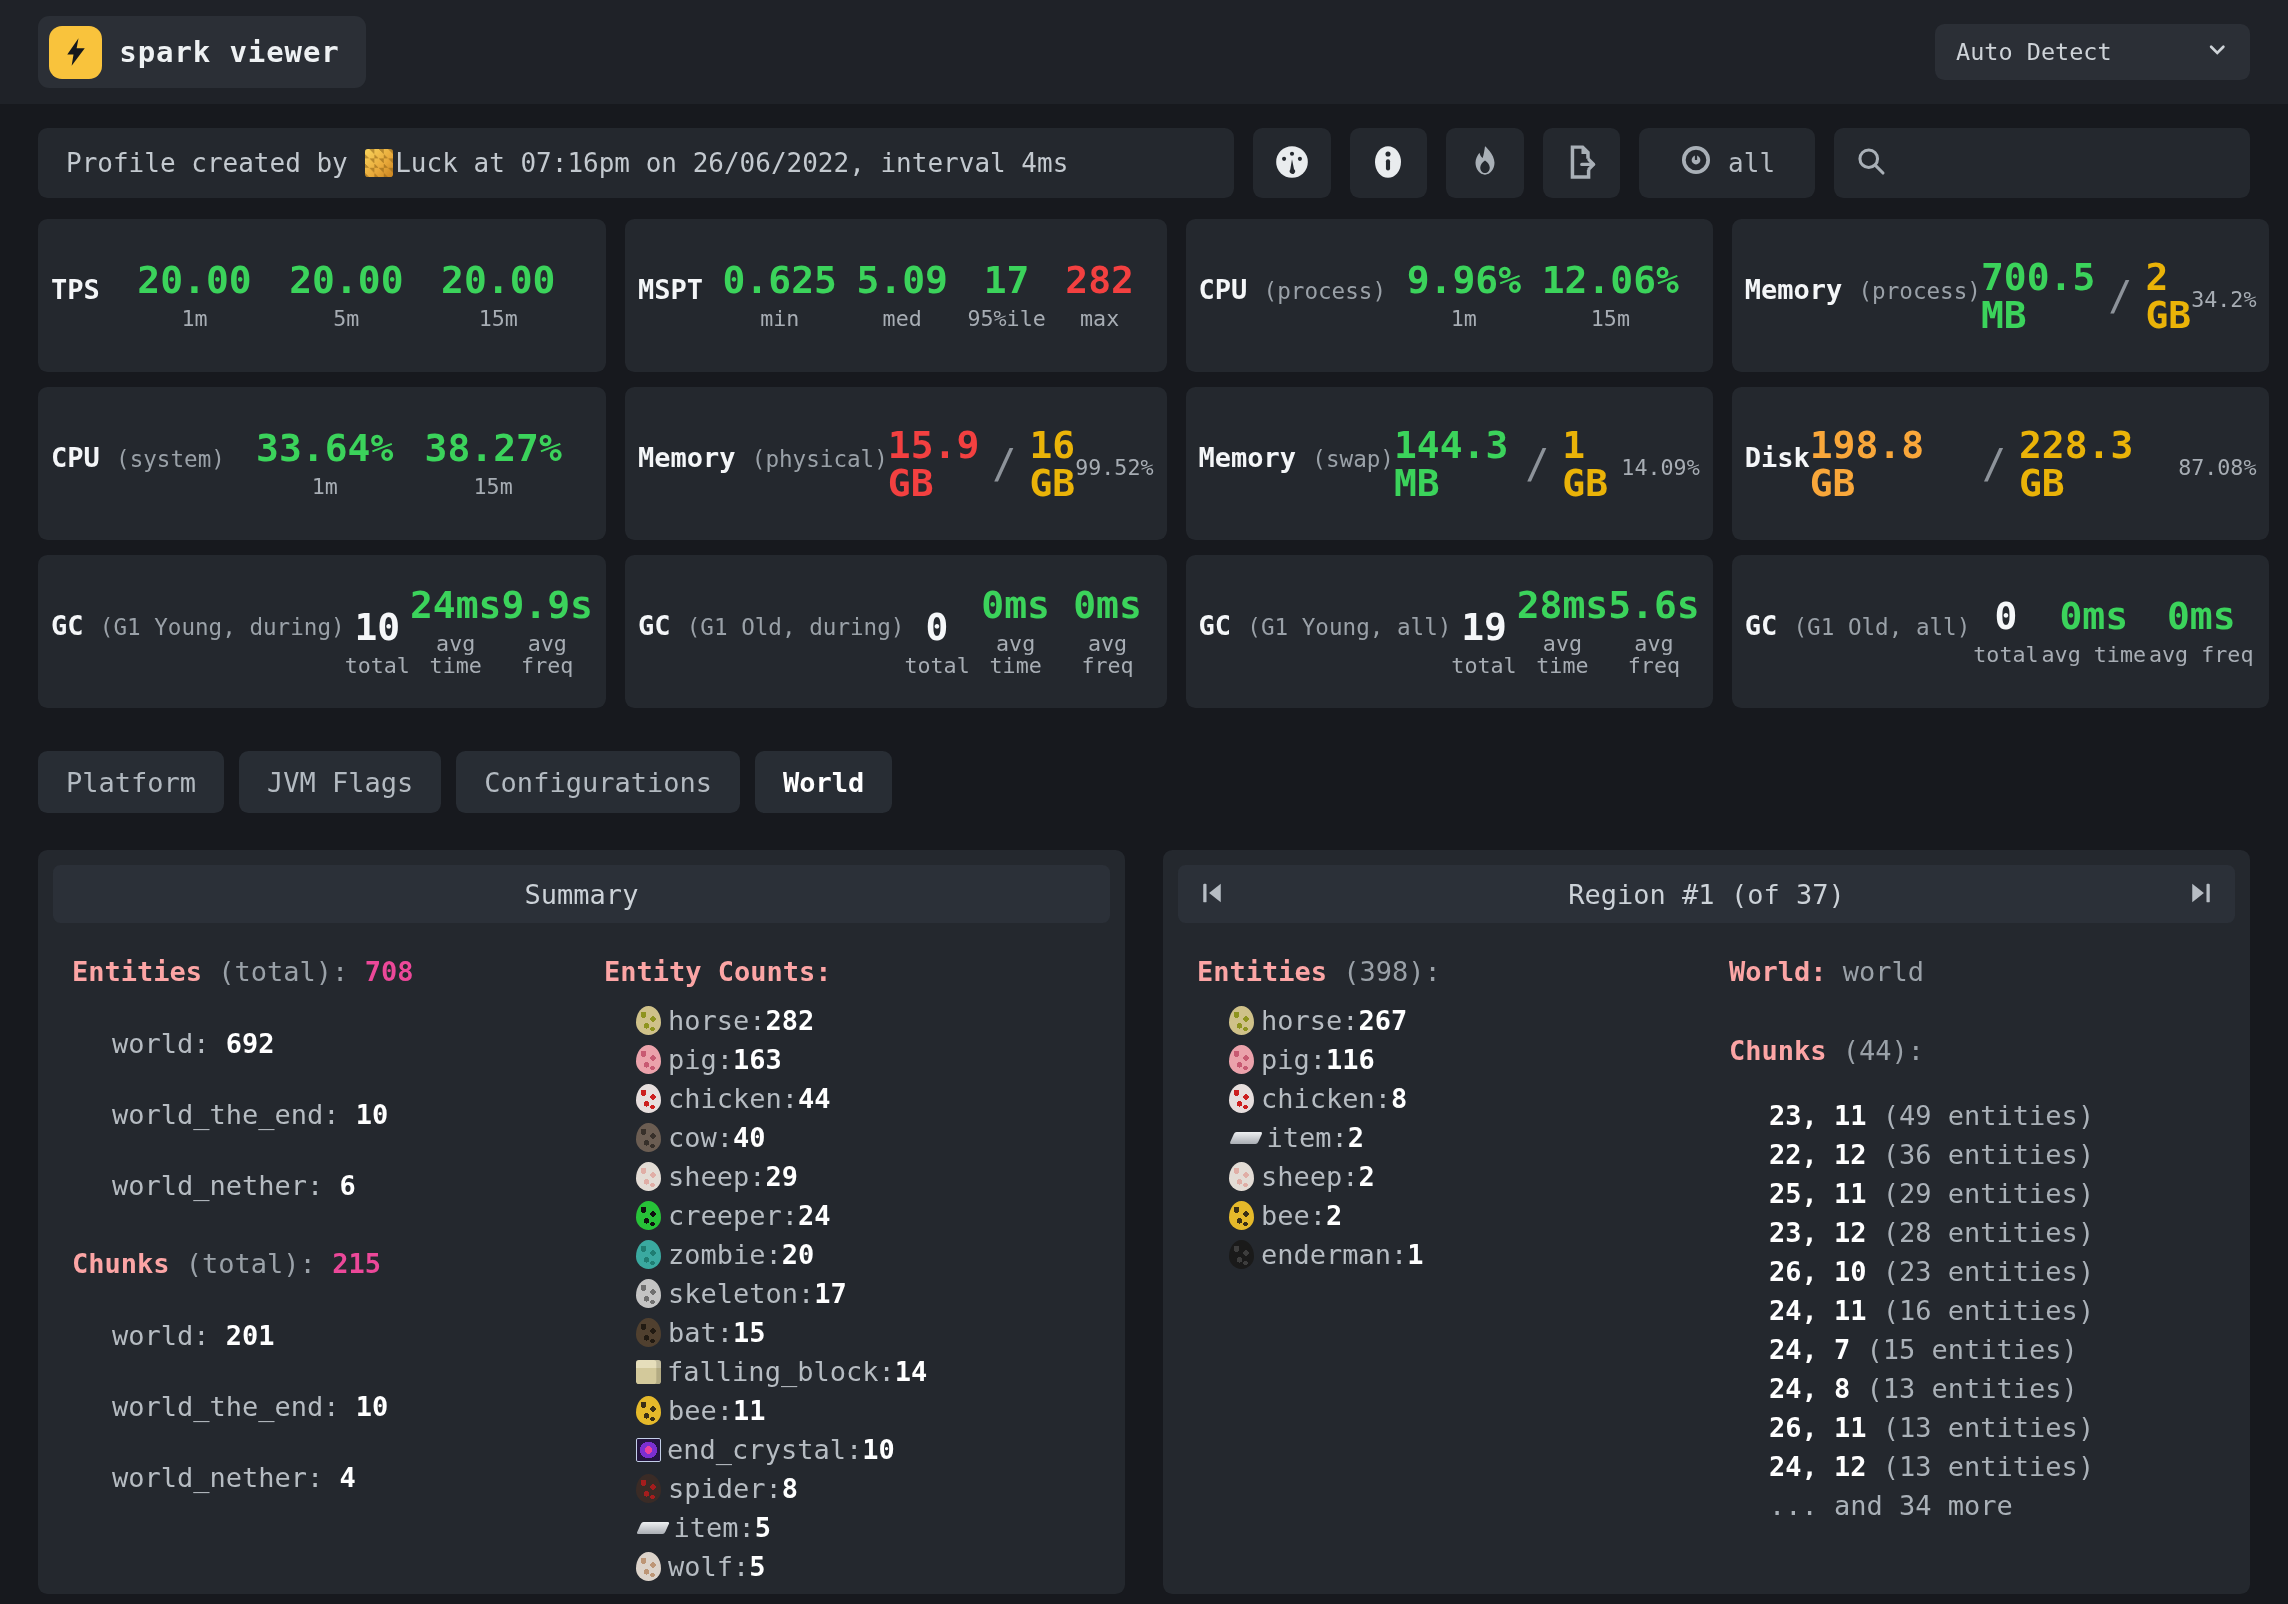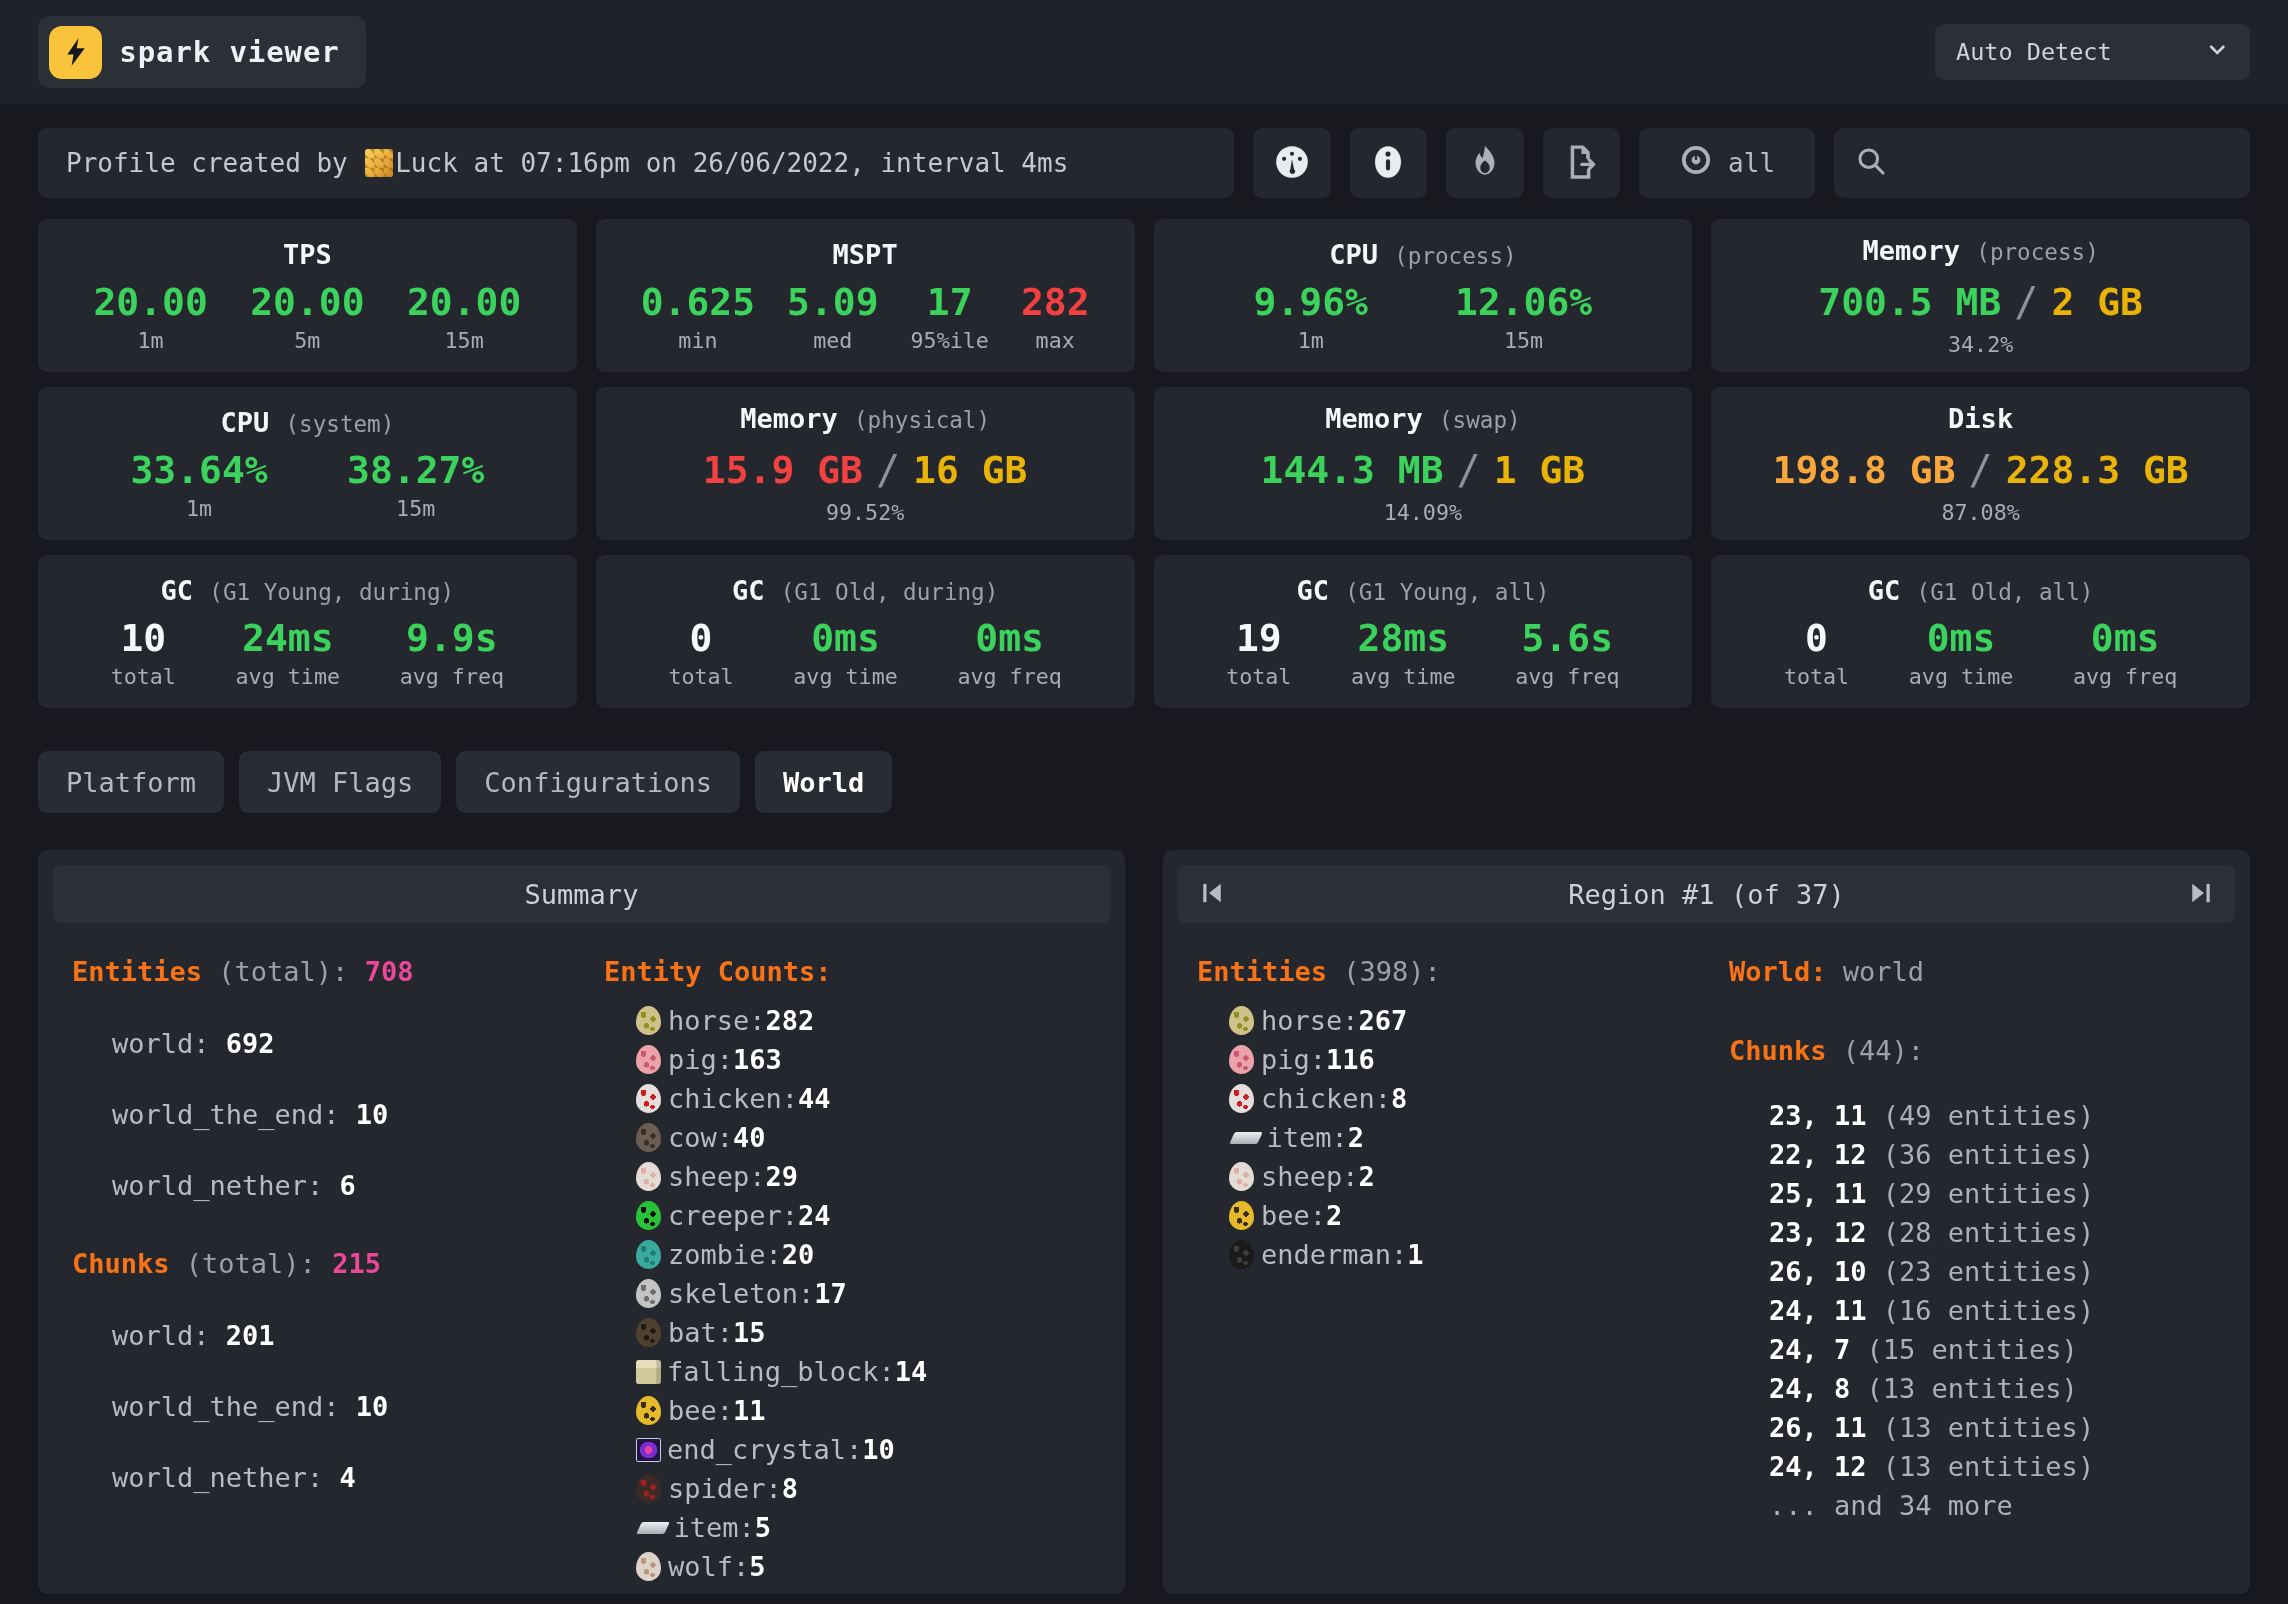--- a/index.html
+++ b/index.html
@@ -28,21 +28,21 @@
       linear-gradient(135deg,#f8d35c,#e8a93a 60%,#c9831f);}
   .icon-btn{width:79px;height:70px;background:#24282e;border:none;border-radius:9.4px;display:grid;place-items:center;cursor:pointer;padding:0;}
   .icon-btn svg{width:38px;height:38px;}
   .thread-btn{width:179px;height:70px;background:#24282e;border:none;border-radius:9.4px;display:flex;align-items:center;justify-content:center;gap:15px;cursor:pointer;font-family:inherit;font-size:26px;color:#b7bdc4;}
   .thread-btn svg{width:34px;height:34px;}
   .search{flex:1;background:#24282e;border-radius:9.4px;display:flex;align-items:center;padding:0 21px;gap:15px;}
   .search svg{width:32px;height:32px;flex:0 0 auto;}
   .search input{flex:1;background:transparent;border:none;outline:none;color:#dfe3e7;font-family:inherit;font-size:25.4px;}
   
   .stats-grid{margin-top:21px;display:grid;grid-template-columns:repeat(4,1fr);gap:15px 19px;}
-  .stat-card{background:#24282e;border-radius:9.4px;height:153px;display:flex;flex-direction:column;justify-content:center;align-items:center;padding:4px 13px;}
+  .stat-card{background:#24282e;border-radius:9.4px;height:153px;display:flex;justify-content:center;align-items:center;padding:4px 13px;}
   .stat-title{font-size:27px;font-weight:bold;color:#f4f6f8;margin-bottom:13px;white-space:pre;}
   .stat-title .sub{font-weight:normal;font-size:22.6px;color:#9aa1a8;}
   .val-row{display:flex;width:100%;justify-content:space-evenly;align-items:flex-end;}
   .val-cell{text-align:center;}
   .num{font-size:38px;font-weight:bold;line-height:1;}
   .lab{font-size:21.7px;color:#a7adb4;margin-top:9.4px;line-height:1;}
   .c-green{color:#3bd35b}.c-red{color:#f34040}.c-orange{color:#f9a73a}.c-white{color:#f5f7f9}.c-plain{color:#eab308}
   .usage-row{display:flex;align-items:center;gap:13px;}
   .usage-row .sep{color:#8d939a;font-size:40px;font-weight:normal;}
   
@@ -53,21 +53,21 @@
   .panels{margin-top:37px;display:flex;gap:38px;height:744px;}
   .panel{flex:1;background:#24282e;border-radius:9.4px;display:flex;flex-direction:column;overflow:hidden;}
   .panel-header{margin:15px 15px 0;background:#2b3038;border-radius:7.5px;height:58px;flex:0 0 auto;display:flex;align-items:center;justify-content:center;font-size:27px;color:#ccd2d8;position:relative;}
   .skip-btn{position:absolute;top:0;bottom:0;width:68px;background:transparent;border:none;display:grid;place-items:center;cursor:pointer;}
   .skip-btn.left{left:0;} .skip-btn.right{right:0;}
   .skip-btn svg{width:28px;height:28px;}
   .panel-body{display:flex;padding:28px 19px 0 34px;font-size:27px;}
   .colA{width:532px;flex:0 0 auto;}
   .colB{flex:1;}
   .group-heading{line-height:41px;white-space:pre;}
-  .gh-name{font-weight:bold;color:#f97316;}
+  .gh-name{font-weight:bold;color:#fca5a5;}
   .gh-qual{color:#9aa1a8;}
   .gh-val{font-weight:bold;color:#ec4899;}
   .kv-rows{margin-top:7.5px;}
   .kv{padding-left:40px;line-height:39px;white-space:pre;color:#b6bcc2;margin-top:32px;}
   .kv b{color:#ffffff;}
   .group-gap{margin-top:38px;}
   .mob-list{margin-top:9.4px;}
   .mob-row{display:flex;align-items:center;height:39px;padding-left:32px;white-space:pre;}
   .mob-label{color:#b6bcc2;}
   .mob-count{color:#ffffff;font-weight:bold;}

